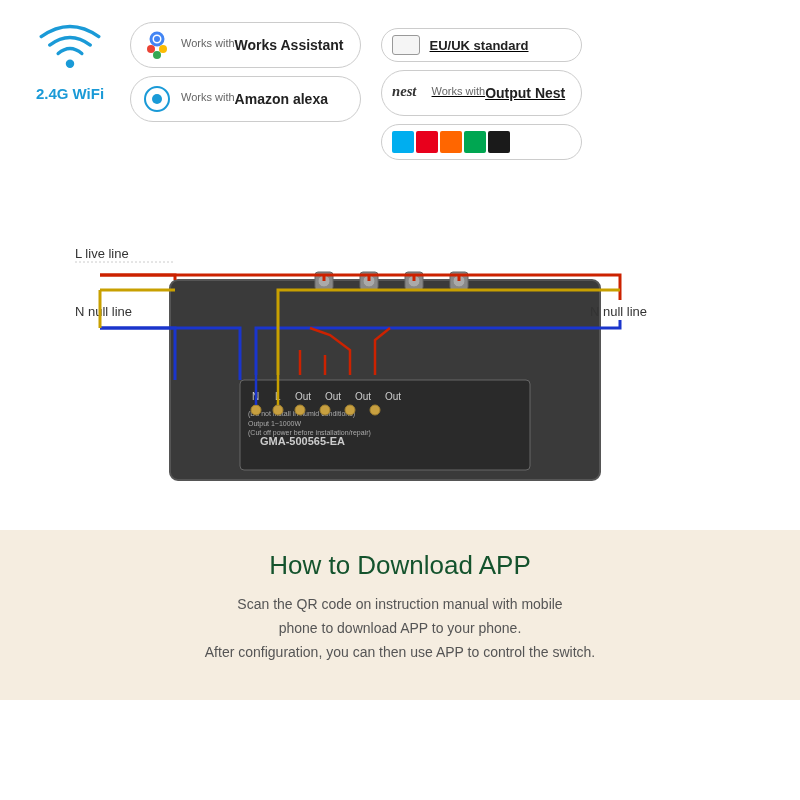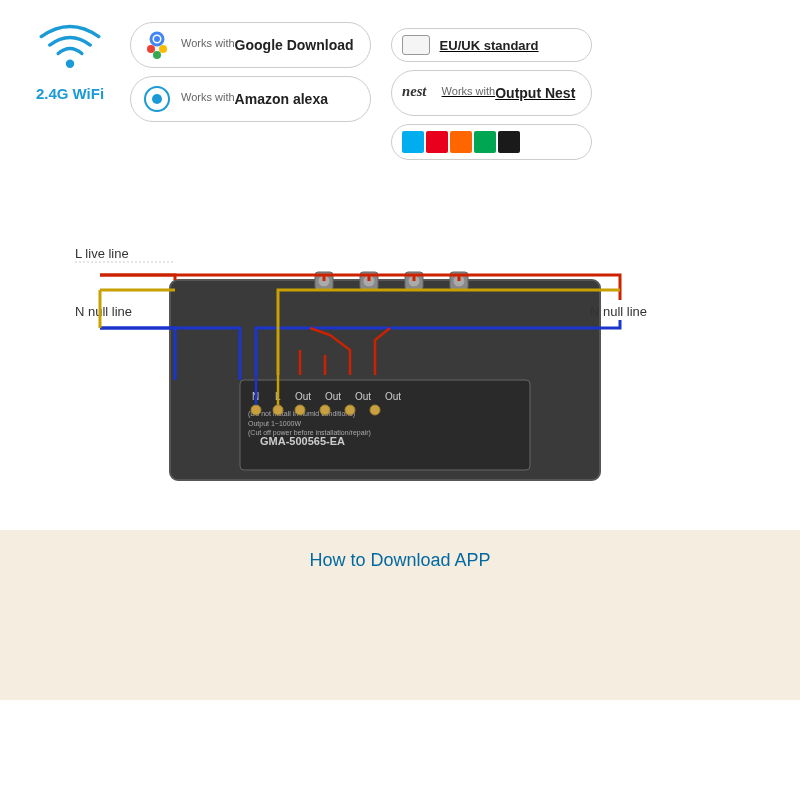--- a/index.html
+++ b/index.html
@@ -154,23 +154,23 @@
 
     
     .bottom-section {
       background: #f5ede0;
       padding: 20px 40px;
       text-align: center;
       min-height: 170px;
     }
 
     .bottom-title {
-      font-size: 18px;
+      font-size: 26px;
       font-weight: normal;
-      color: #0369a1;
+      color: #14532d;
       margin-bottom: 12px;
     }
 
     .bottom-desc {
       font-size: 14px;
       color: #555;
       line-height: 1.7;
     }
 
     
@@ -215,21 +215,21 @@
 
           <circle cx="16" cy="10" r="6" fill="none" stroke="#4285F4" stroke-width="3"></circle>
           <circle cx="10" cy="20" r="4" fill="#EA4335"></circle>
           <circle cx="22" cy="20" r="4" fill="#FBBC04"></circle>
           <circle cx="16" cy="26" r="4" fill="#34A853"></circle>
           <circle cx="16" cy="10" r="3" fill="#4285F4"></circle>
         </svg>
       </div>
       <div class="badge-text-wrap">
         <span class="badge-works">Works with</span>
-        <span class="badge-name">Google Download</span>
+        <span class="badge-name">Works Assistant</span>
       </div>
     </div>
 
     <div class="badge-pill">
       <div class="badge-icon">
         <div class="alexa-ring">
           <div class="alexa-inner"></div>
         </div>
       </div>
       <div class="badge-text-wrap">
@@ -339,13 +339,18 @@
 
     <polyline points="236,225 236,195" fill="none" stroke="#1a35cc" stroke-width="2.5"></polyline>
 
     <polyline points="258,225 258,195" fill="none" stroke="#c8a000" stroke-width="2.5"></polyline>
 
   </svg>
 </div>
 
 <div class="bottom-section">
   <h2 class="bottom-title">How to Download APP</h2>
+  <p class="bottom-desc">
+    <span>Scan the QR code on instruction manual with mobile</span><br>
+    <span>phone to download APP to your phone.</span><br>
+    <span>After configuration, you can then use APP to control the switch.</span>
+  </p>
 </div>
 
 </body></html>

